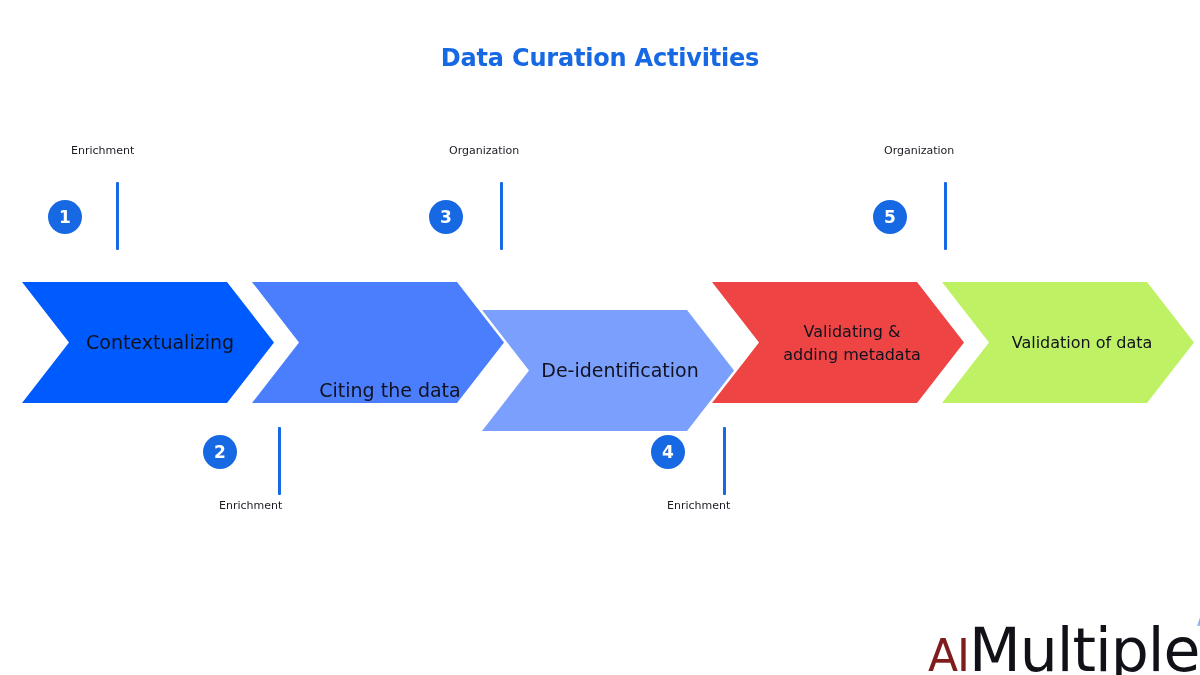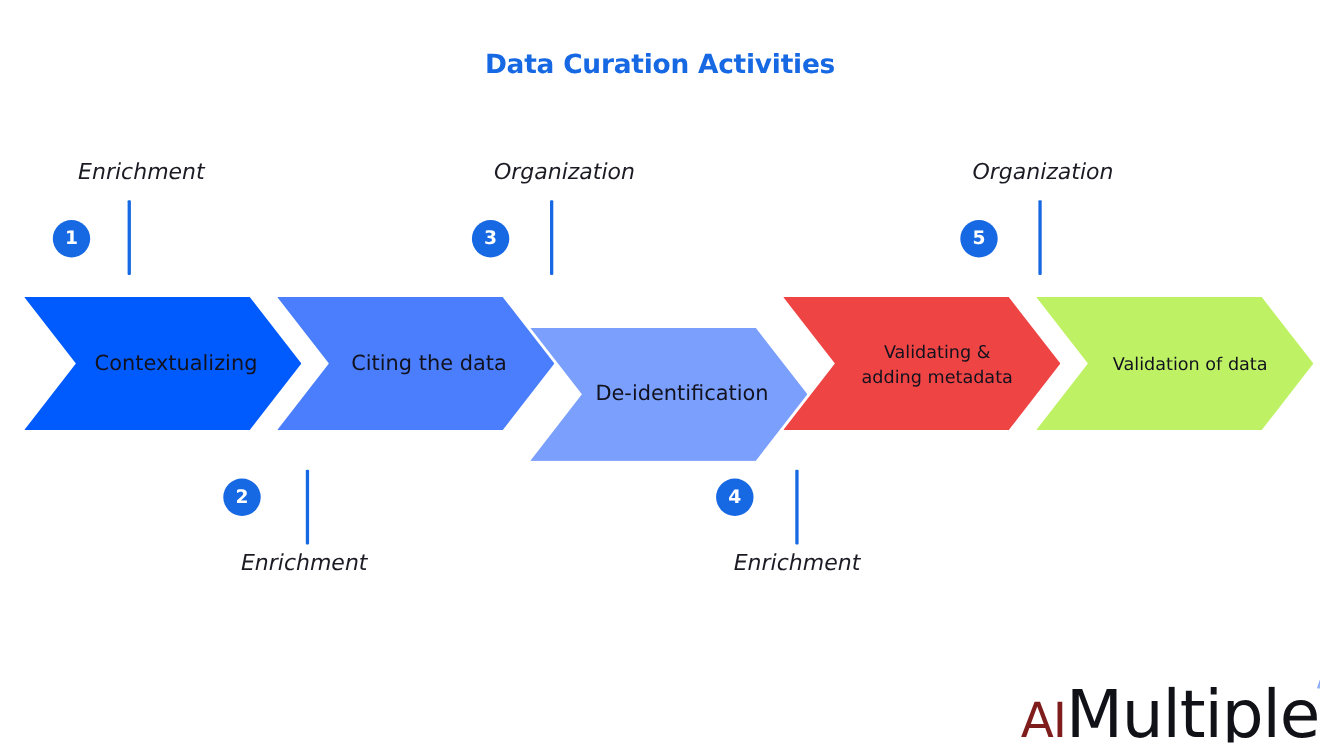--- a/index.html
+++ b/index.html
@@ -27,21 +27,21 @@
     font-weight: bold;
     letter-spacing: -0.2px;
     color: #1668E3;
     font-family: "DejaVu Sans", "Liberation Sans", sans-serif;
   }
 
   
   .band {
     position: absolute;
     left: 0;
-    top: 270px;
+    top: 282px;
     width: 1200px;
     height: 121px;
     border-radius: 31px;
   }
   .chev {
     position: absolute;
     top: 0;
     height: 121px;
     display: flex;
     align-items: center;
@@ -52,21 +52,21 @@
     position: relative;
     z-index: 2;
     font-size: 19px;
     line-height: 25px;
     text-align: center;
     color: #12121e;
     white-space: pre-line;
   }
   
   .chev-1 { left: 22px;   width: 252px; clip-path: polygon(0 0, 205px 0, 252px 50%, 205px 100%, 0 100%, 47px 50%); }
-  .chev-2 { left: 252px;  width: 252px; clip-path: polygon(0 0, 205px 0, 252px 50%, 205px 100%, 0 100%, 47px 50%); }
+  .chev-2 { left: 252px;  width: 252px; clip-path: polygon(0 0, 205px 0, 252px 50%, 205px 100%, 0 100%, 47px 50%); align-items: flex-end; }
   .chev-3 { left: 482px;  width: 252px; clip-path: polygon(0 0, 205px 0, 252px 50%, 205px 100%, 0 100%, 47px 50%); }
   .chev-4 { left: 712px;  width: 252px; clip-path: polygon(0 0, 205px 0, 252px 50%, 205px 100%, 0 100%, 47px 50%); }
   .chev-5 { left: 942px;  width: 252px; clip-path: polygon(0 0, 205px 0, 252px 50%, 205px 100%, 0 100%, 47px 50%); }
   .chev-1 .chev-label,
   .chev-2 .chev-label,
   .chev-3 .chev-label { transform: translateX(12px); }
   .chev-4 .chev-label,
   .chev-5 .chev-label { transform: translateX(14px); font-size: 16px; line-height: 23px; }
 
   
@@ -86,24 +86,23 @@
     line-height: 1;
   }
   .tick {
     position: absolute;
     width: 3px;
     background: #1668E3;
     border-radius: 1px;
   }
   .caption {
     position: absolute;
-    font-size: 20px;
+    font-size: 11px;
     color: #1b1b24;
     white-space: nowrap;
-    font-style: italic;
   }
 
   
   .m-top .badge { top: 200px; }
   .m-top .tick  { top: 182px; height: 68px; }
   .m-top .caption { top: 144px; }
 
   
   .m-bot .badge { top: 435px; }
   .m-bot .tick  { top: 427px; height: 68px; }

